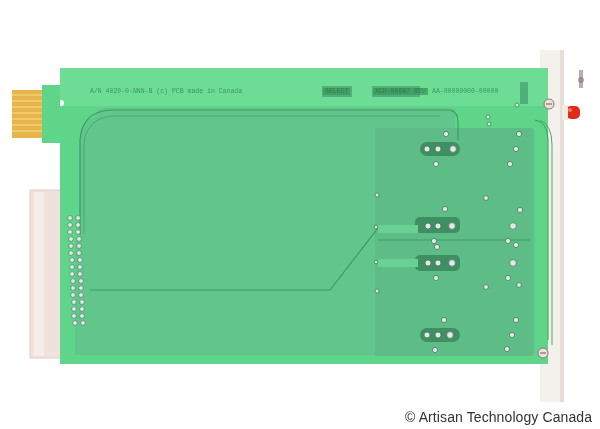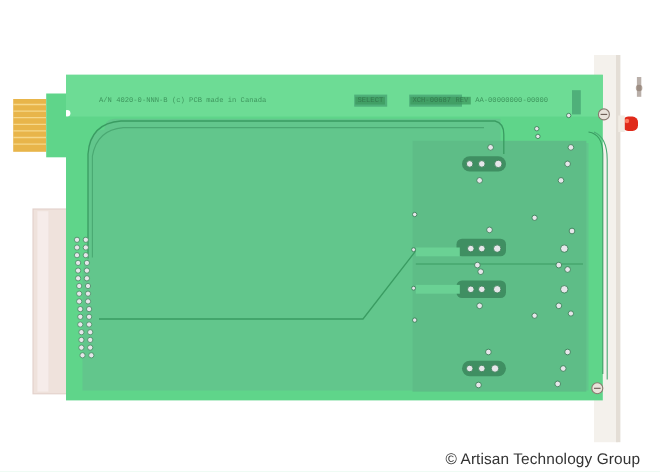--- a/index.html
+++ b/index.html
@@ -171,13 +171,13 @@
     <rect x="372" y="86" width="48" height="11" fill="#4fb07a"></rect>
     <rect x="520" y="82" width="8" height="22" fill="#4fb07a"></rect>
   </svg>
 </div>
 
 <div class="silk" style="left:90px; top:88px;">A/N 4020-0-NNN-B  (c)  PCB made in Canada</div>
 <div class="silk silk-box" style="left:323px; top:88px;">SELECT</div>
 <div class="silk silk-box" style="left:373px; top:88px;">XCH-00687 REV</div>
 <div class="silk" style="left:432px; top:88px;">AA-00000000-00000</div>
 
-<div class="watermark">© Artisan Technology Group</div>
+<div class="watermark">© Artisan Technology Canada</div>
 
 </body></html>

